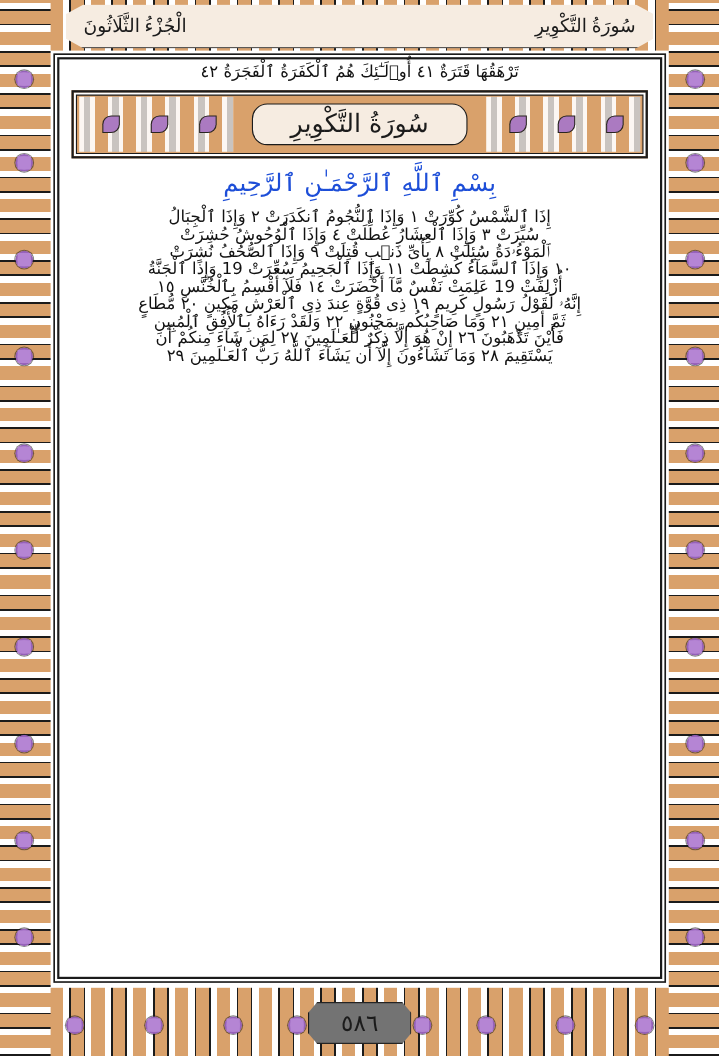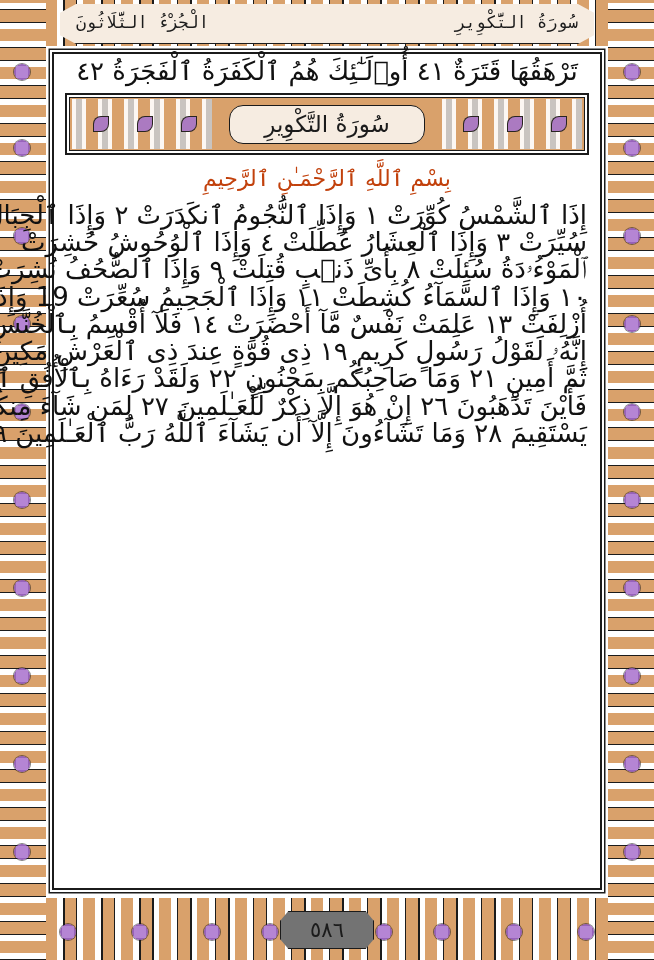--- a/index.html
+++ b/index.html
@@ -163,21 +163,21 @@
     width: 13px; height: 13px;
     background: #a877c9;
     border-radius: 50% 0 50% 0;
     box-shadow: 0 0 0 1px #1b1b1b;
   }
   .hdr-text {
     font-size: 17px;
     color: #1b1b1b;
     white-space: nowrap;
     line-height: 1;
-    font-family: Liberation Mono, monospace;
+    font-family: Liberation Serif, serif;
   }
 
   
   .surah-banner {
     margin: 6px 2px 4px 2px;
     height: 62px;
     border: 2px solid #1b1b1b;
     background: #d9a16b;
     position: relative;
     display: flex;
@@ -220,37 +220,37 @@
     font-size: 23px;
     color: #1b1b1b;
     white-space: nowrap;
     line-height: 1.15;
   }
 
   
   .basmala {
     text-align: center;
     font-size: 22px;
-    color: #c2410c;
+    color: #1d4ed8;
     padding: 7px 0 7px 0;
     line-height: 1.2;
     white-space: nowrap;
   }
 
   
   .ayah-lines {
     flex: 1;
     display: flex;
     flex-direction: column;
     justify-content: flex-start;
     padding: 2px 4px 4px 4px;
   }
   .ayah-line {
     text-align: center;
-    font-size: 26px;
+    font-size: 15px;
     line-height: 1.05;
     color: #111111;
     white-space: nowrap;
     direction: rtl;
     letter-spacing: 0px;
   }
   .ayah-line.pre-surah {
     padding-bottom: 2px;
   }
 
@@ -347,21 +347,21 @@
       <div class="surah-plaque">سُورَةُ التَّكْوِيرِ</div>
     </div>
 
     <div class="basmala">بِسْمِ ٱللَّهِ ٱلرَّحْمَـٰنِ ٱلرَّحِيمِ</div>
 
     <div class="ayah-lines">
       <div class="ayah-line">إِذَا ٱلشَّمْسُ كُوِّرَتْ ١ وَإِذَا ٱلنُّجُومُ ٱنكَدَرَتْ ٢ وَإِذَا ٱلْجِبَالُ</div>
       <div class="ayah-line">سُيِّرَتْ ٣ وَإِذَا ٱلْعِشَارُ عُطِّلَتْ ٤ وَإِذَا ٱلْوُحُوشُ حُشِرَتْ</div>
       <div class="ayah-line">ٱلْمَوْءُۥدَةُ سُئِلَتْ ٨ بِأَىِّ ذَنۢبٍ قُتِلَتْ ٩ وَإِذَا ٱلصُّحُفُ نُشِرَتْ</div>
       <div class="ayah-line">١٠ وَإِذَا ٱلسَّمَآءُ كُشِطَتْ ١١ وَإِذَا ٱلْجَحِيمُ سُعِّرَتْ 19 وَإِذَا ٱلْجَنَّةُ</div>
-      <div class="ayah-line">أُزْلِفَتْ ١٣ عَلِمَتْ نَفْسٌ مَّآ أَحْضَرَتْ ١٤ فَلَآ أُقْسِمُ بِٱلْخُنَّسِ ١٥</div>
+      <div class="ayah-line">أُزْلِفَتْ 19 عَلِمَتْ نَفْسٌ مَّآ أَحْضَرَتْ ١٤ فَلَآ أُقْسِمُ بِٱلْخُنَّسِ ١٥</div>
       <div class="ayah-line">إِنَّهُۥ لَقَوْلُ رَسُولٍ كَرِيمٍ ١٩ ذِى قُوَّةٍ عِندَ ذِى ٱلْعَرْشِ مَكِينٍ ٢٠ مُّطَاعٍ</div>
       <div class="ayah-line">ثَمَّ أَمِينٍ ٢١ وَمَا صَاحِبُكُم بِمَجْنُونٍ ٢٢ وَلَقَدْ رَءَاهُ بِٱلْأُفُقِ ٱلْمُبِينِ</div>
       <div class="ayah-line">فَأَيْنَ تَذْهَبُونَ ٢٦ إِنْ هُوَ إِلَّا ذِكْرٌ لِّلْعَـٰلَمِينَ ٢٧ لِمَن شَآءَ مِنكُمْ أَن</div>
       <div class="ayah-line">يَسْتَقِيمَ ٢٨ وَمَا تَشَآءُونَ إِلَّآ أَن يَشَآءَ ٱللَّهُ رَبُّ ٱلْعَـٰلَمِينَ ٢٩</div>
     </div>
   </div>
 
   <div class="page-number-cartouche">
     <span class="page-number">٥٨٦</span>
   </div>

